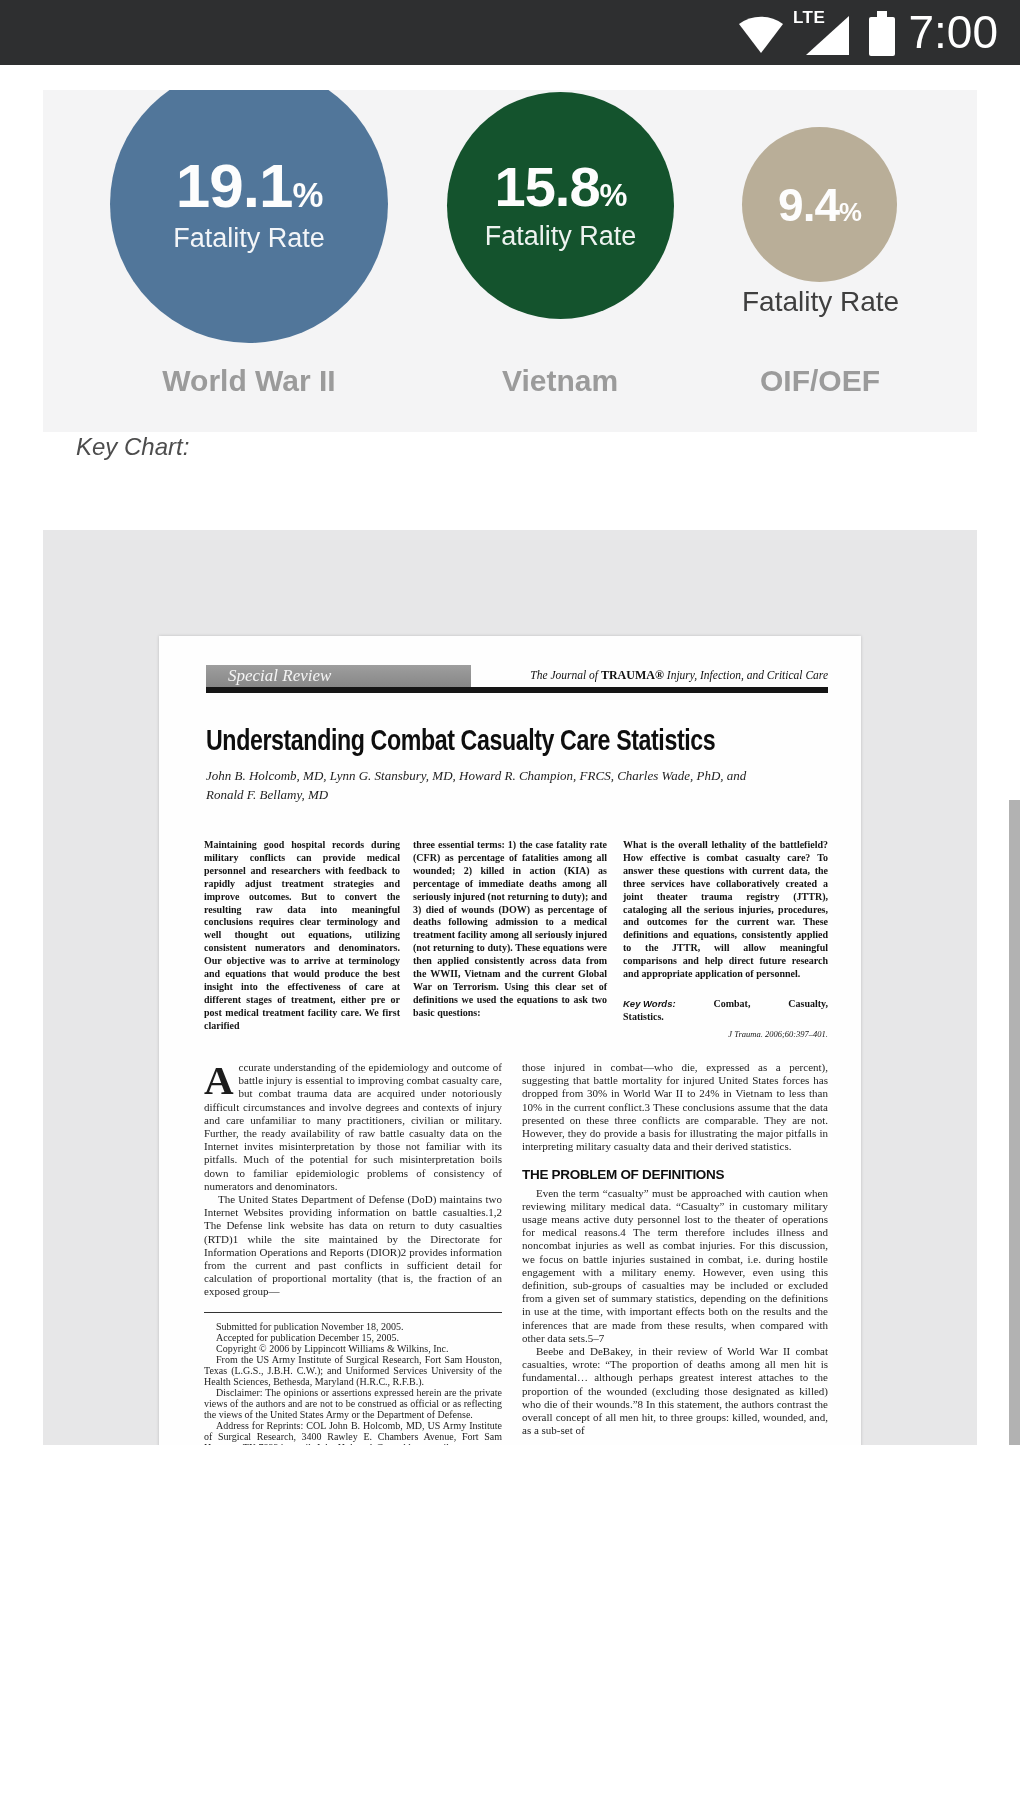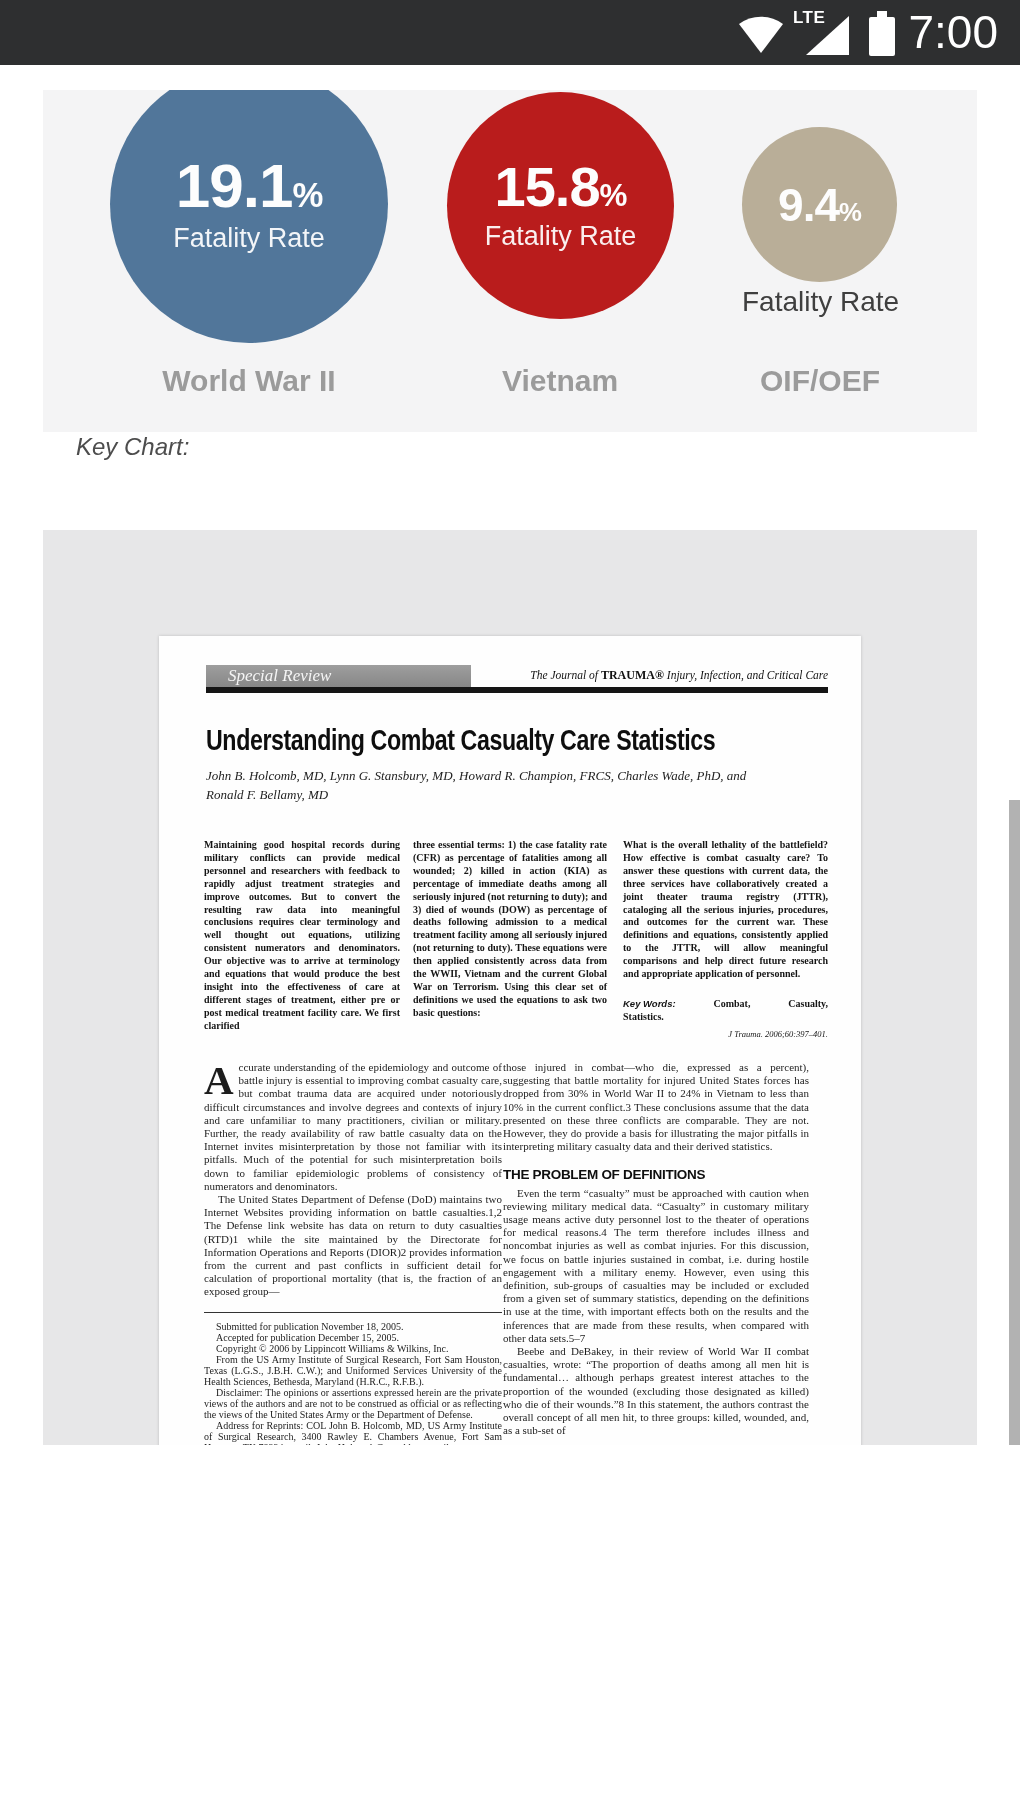--- a/index.html
+++ b/index.html
@@ -55,21 +55,21 @@
   .abs-c1{left:45px;width:196px;}
   .abs-c2{left:254px;width:194px;}
   .abs-c3{left:464px;width:205px;}
   .kw-row{display:flex;justify-content:space-between;margin-top:17px;}
   .kw-label{font-family:"Liberation Sans",sans-serif;font-style:italic;font-size:9.5px;}
   .citation{text-align:right;font-weight:400;font-style:italic;font-size:8.5px;margin-top:4px;}
 
   .body-col{position:absolute;top:425px;font-family:"Liberation Serif",serif;font-size:11px;
             line-height:13.2px;text-align:justify;color:#1c1c1c;}
   .body-left{left:45px;width:298px;}
-  .body-right{left:344px;width:306px;}
+  .body-right{left:363px;width:306px;}
   .body-col p{margin:0;}
   .indent{text-indent:14px;}
   .dropcap{float:left;font-size:41px;line-height:37px;font-weight:700;margin:1px 5px 0 0;}
   .rule{border:none;border-top:1.5px solid #333;margin:13px 0 8px 0;}
   .fn{font-size:10px;line-height:11px;text-indent:12px;text-align:justify;}
   .doi{font-weight:700;margin-top:4px;}
   .section-head{font-family:"Liberation Sans",sans-serif;font-weight:700;font-size:13.5px;
                 letter-spacing:-0.3px;margin:15px 0 5px 0;color:#0e0e0e;text-align:left;}
 
   .footer-row{position:absolute;left:47px;right:33px;top:882px;display:flex;justify-content:space-between;align-items:baseline;}
@@ -110,21 +110,21 @@
         </svg>
     </span>
     <span class="sb-time">7:00</span>
   </header>
 
   <section class="stats-panel">
     <div class="circle c1" style="background:#51769a">
       <div class="val"><span>19.1</span><span class="pct">%</span></div>
       <div class="rate">Fatality Rate</div>
     </div>
-    <div class="circle c2" style="background:#b91c1c">
+    <div class="circle c2" style="background:#14532d">
       <div class="val"><span>15.8</span><span class="pct">%</span></div>
       <div class="rate">Fatality Rate</div>
     </div>
     <div class="circle c3" style="background:#b9ae98">
       <div class="val"><span>9.4</span><span class="pct">%</span></div>
     </div>
     <div class="rate-out">Fatality Rate</div>
     <div class="war-label l1">World War II</div>
     <div class="war-label l2">Vietnam</div>
     <div class="war-label l3">OIF/OEF</div>

